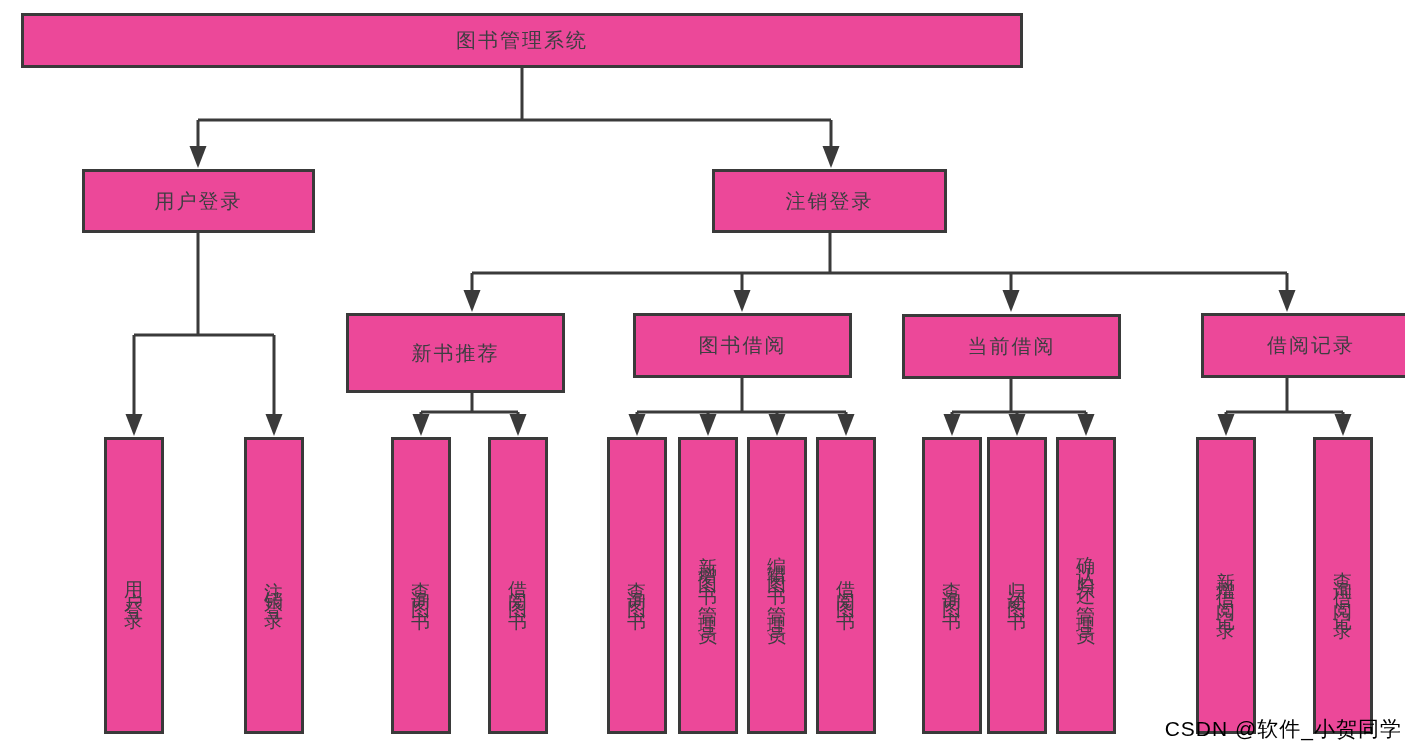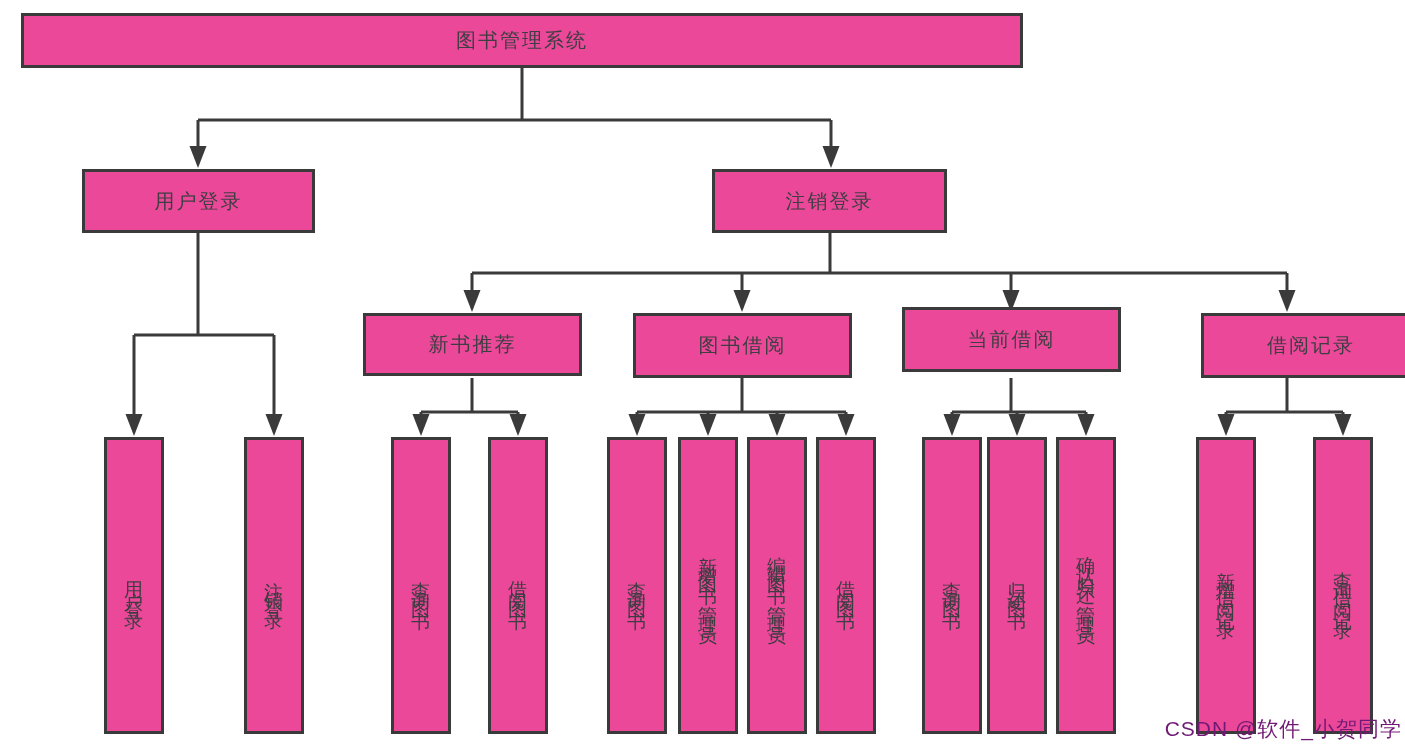--- a/index.html
+++ b/index.html
@@ -46,21 +46,21 @@
     font-size: 19px;
     line-height: 1;
     letter-spacing: 10px;
     white-space: nowrap;
   }
   .watermark {
     position: absolute;
     right: 3px;
     bottom: 4px;
     font-size: 21px;
-    color: #701a75;
+    color: #000000;
     letter-spacing: 1px;
     z-index: 5;
     white-space: nowrap;
   }
 </style>
 </head>
 <body>
 
 <div class="canvas">
 
@@ -118,27 +118,27 @@
     <span class="hlabel">图书管理系统</span>
   </div>
 
   <div class="box" style="left:82px; top:169px; width:233px; height:64px;">
     <span class="hlabel">用户登录</span>
   </div>
   <div class="box" style="left:712px; top:169px; width:235px; height:64px;">
     <span class="hlabel">注销登录</span>
   </div>
 
-  <div class="box" style="left:363px; top:313px; width:219px; height:63px;">
+  <div class="box" style="left:346px; top:313px; width:219px; height:80px;">
     <span class="hlabel">新书推荐</span>
   </div>
   <div class="box" style="left:633px; top:313px; width:219px; height:65px;justify-content:center;">
     <span class="hlabel">图书借阅</span>
   </div>
-  <div class="box" style="left:902px; top:307px; width:219px; height:65px;">
+  <div class="box" style="left:902px; top:314px; width:219px; height:65px;">
     <span class="hlabel">当前借阅</span>
   </div>
   <div class="box" style="left:1177px; top:313px; width:220px; height:65px;margin-left:24px;">
     <span class="hlabel">借阅记录</span>
   </div>
 
   <div class="box" style="left:104px; top:437px; width:60px; height:297px;">
     <span class="vlabel">用户登录</span>
   </div>
   <div class="box" style="left:244px; top:437px; width:60px; height:297px;">

